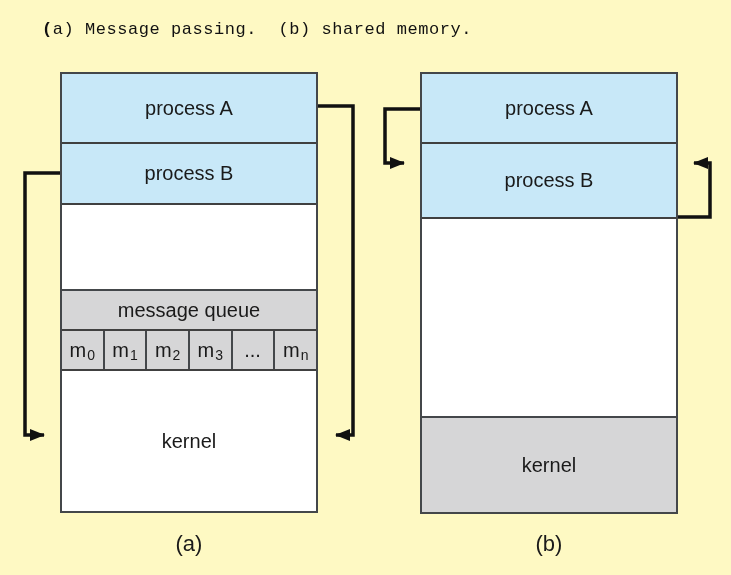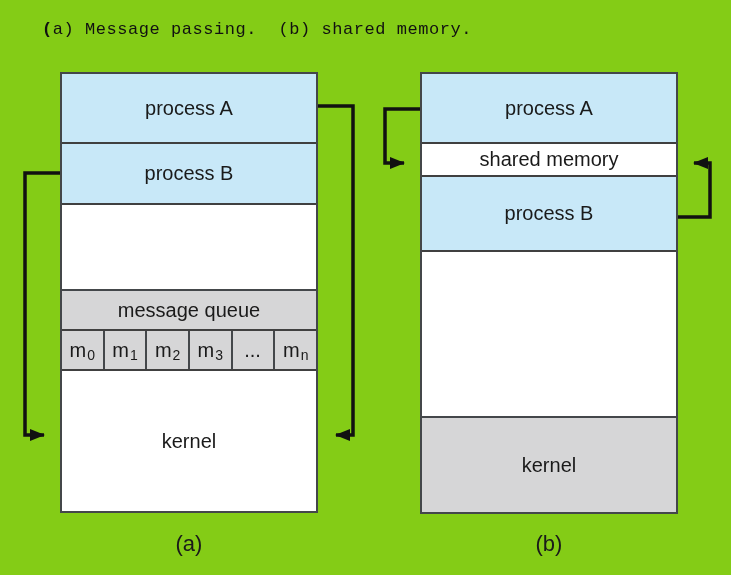--- a/index.html
+++ b/index.html
@@ -4,21 +4,21 @@
 <style>
   html, body {
     margin: 0;
     padding: 0;
     background: #ffffff;
   }
   .canvas {
     position: relative;
     width: 731px;
     height: 575px;
-    background: #84cc16;
+    background: #fef9c3;
     font-family: "Liberation Sans", sans-serif;
     color: #1a1a1a;
     overflow: hidden;
   }
 
   
   .caption {
     position: absolute;
     left: 42px;
     top: 20px;
@@ -163,23 +163,20 @@
       </div>
     </div>
     <div class="band fill a-kernel">
       <span>kernel</span>
     </div>
   </div>
 
   <div class="box box-b">
     <div class="band blue bb b-process-a">
       <span>process A</span>
-    </div>
-    <div class="band bb b-shared">
-      <span>shared memory</span>
     </div>
     <div class="band blue bb b-process-b">
       <span>process B</span>
     </div>
     <div class="band fill"></div>
     <div class="band gray bt b-kernel">
       <span>kernel</span>
     </div>
   </div>
 

